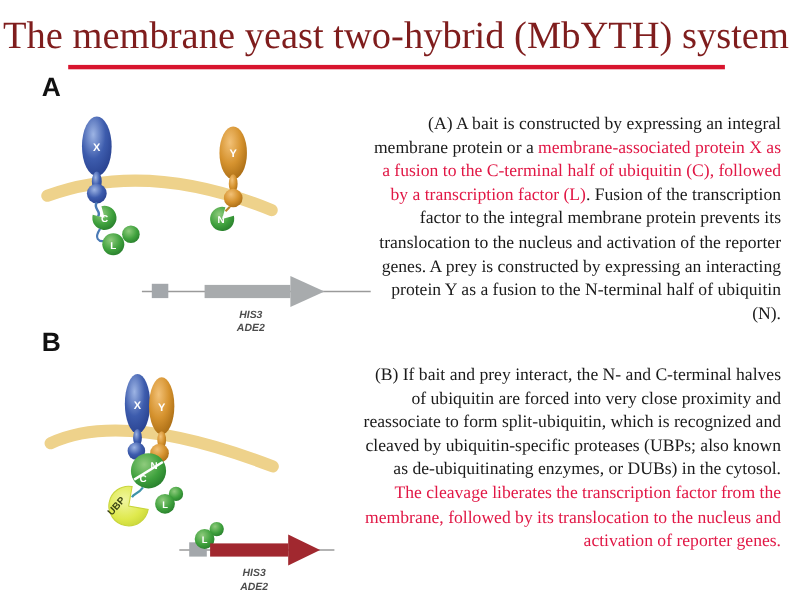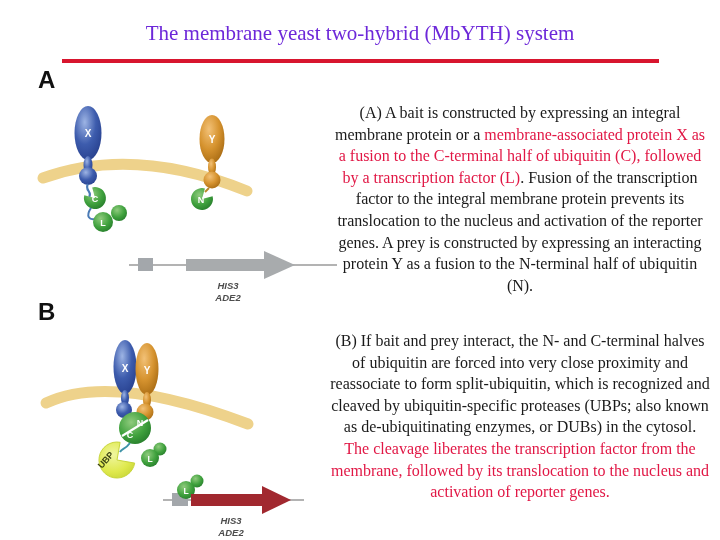--- a/index.html
+++ b/index.html
@@ -2,36 +2,36 @@
 <html><head>
 <meta charset="utf-8">
 <style>
   html,body { margin:0; padding:0; background:#ffffff; }
   .slide {
     position:relative; width:720px; height:540px; background:#ffffff;
     overflow:hidden; font-family:"Liberation Serif", serif;
   }
   .title {
     position:absolute; top:17px; left:0; width:720px; text-align:center;
-    font-size:21px; line-height:32px; color:#6d28d9;
+    font-size:35px; line-height:32px; color:#7f1d1d;
     font-family:"Liberation Serif", serif;
   }
   .title-rule {
     position:absolute; top:59px; left:62px; width:597px; height:4px;
     background:#d8152e;
   }
   .panel-label {
     position:absolute; font-family:"Liberation Sans", sans-serif;
     font-weight:bold; font-size:24px; color:#111111; line-height:24px;
   }
   #label-a { left:38px; top:68px; }
   #label-b { left:38px; top:300px; }
   .caption {
     position:absolute; left:330px; width:380px;
-    font-size:16px; line-height:21.6px; color:#1a1a1a; text-align:center;
+    font-size:16px; line-height:21.6px; color:#1a1a1a; text-align:right;
   }
   #caption-a { top:86px; }
   #caption-b { top:314px; }
   .caption .red { color:#e11745; }
   svg.diagram-layer { position:absolute; left:0; top:0; }
   .prot-letter {
     font-family:"Liberation Sans", sans-serif; font-weight:bold;
     fill:#ffffff;
   }
   .gene-label {

